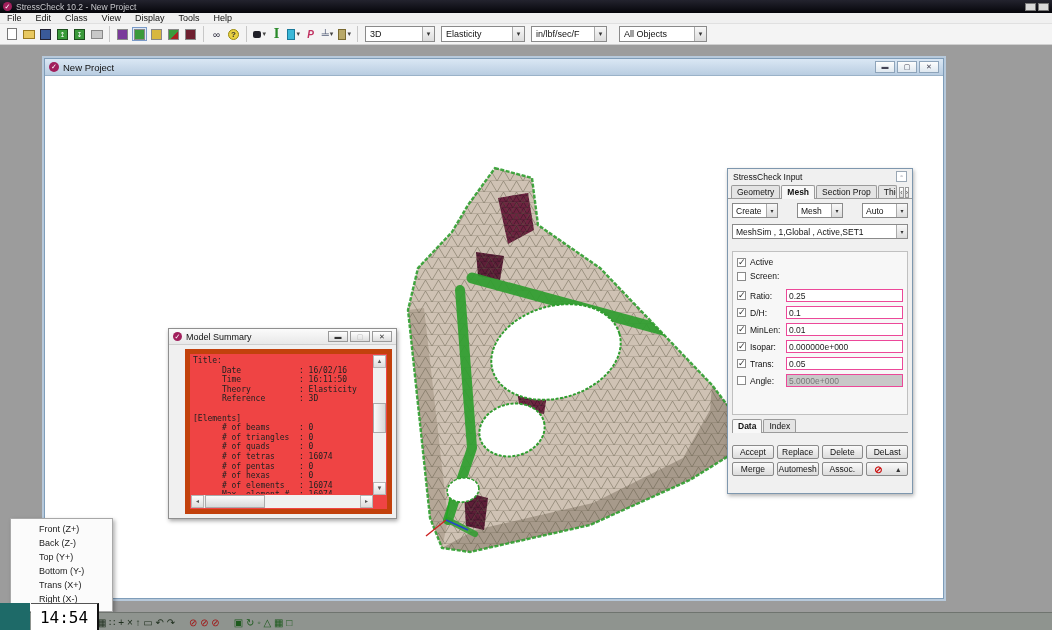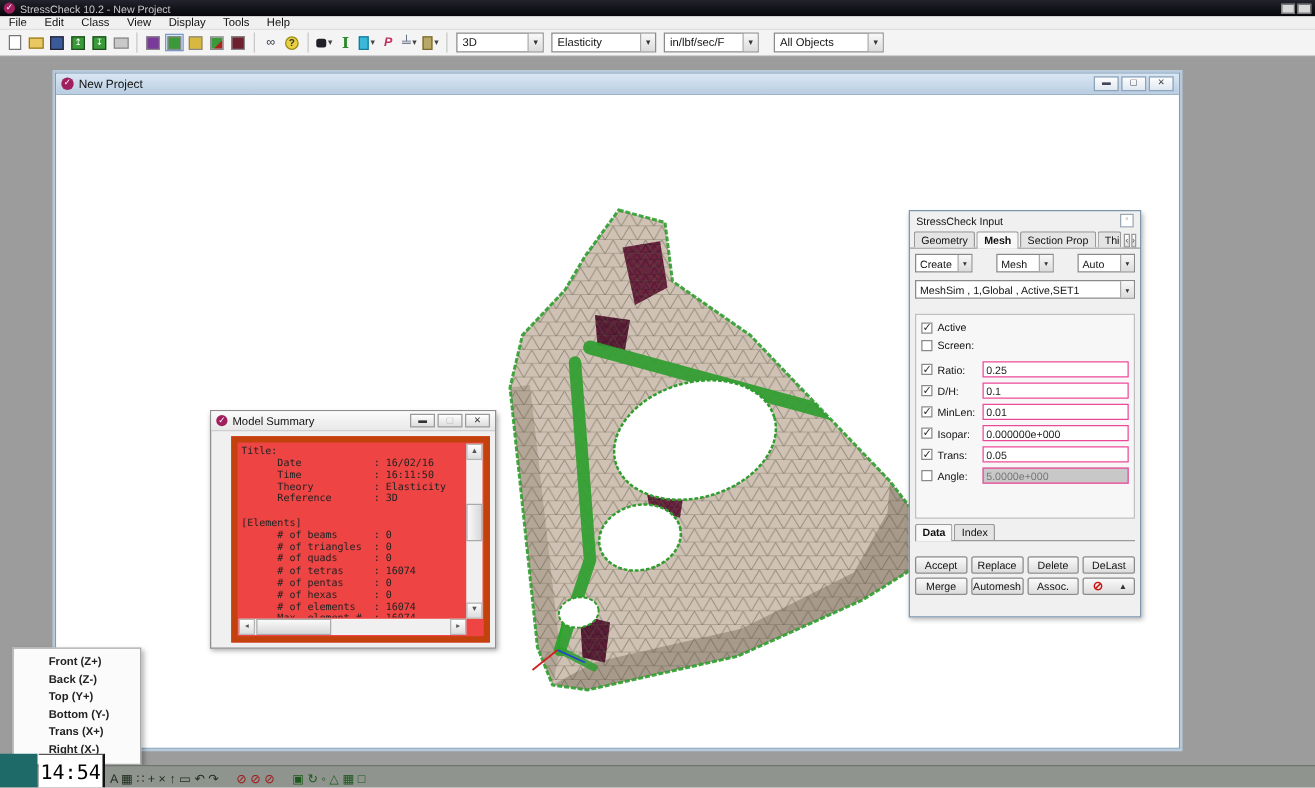--- a/index.html
+++ b/index.html
@@ -72,29 +72,29 @@
   .fld label { width:36px; flex:0 0 auto; }
   .fld input { flex:1; height:13px; border:1px solid #ec4899; background:#fff; font-size:8.5px; font-family:"Liberation Sans",sans-serif; padding:0 2px; color:#222; }
   .fld input.disabled { background:#c8c8c8; color:#777; }
   .ip-bottom { position:absolute; left:4px; bottom:4px; right:4px; height:70px; }
   .ip-btabs { display:flex; border-bottom:1px solid #9a9a9a; height:14px; align-items:flex-end; }
   .ip-btns { display:grid; grid-template-columns:repeat(4,1fr); gap:3px; margin-top:12px; }
   .pbtn { height:14px; border:1px solid #8a8a8a; border-radius:2px; background:linear-gradient(#fafafa,#dcdcdc); font-size:8.5px; text-align:center; line-height:12px; }
   .pbtn.icon-btn { color:#cc1111; font-weight:bold; font-size:10px; line-height:11px; }
 
   
-  .ctx-menu { position:absolute; left:10px; top:473px; width:103px; height:94px; background:#fbfbfb; border:1px solid #a8a8a8; box-shadow:2px 2px 4px rgba(0,0,0,.3); padding-top:3px;font-weight:bold; }
+  .ctx-menu { position:absolute; left:10px; top:473px; width:103px; height:94px; background:#fbfbfb; border:1px solid #a8a8a8; box-shadow:2px 2px 4px rgba(0,0,0,.3); padding-top:3px; }
   .ctx-menu div { height:14px; line-height:14px; padding-left:28px; font-size:9px; color:#222; }
 
   
   .bottom-toolbar { position:absolute; left:0; top:612px; width:1052px; height:18px; background:#8f948f; border-top:1px solid #6f746f; color:#20301f; font-size:10px; display:flex; align-items:flex-start; padding:4px 0 0 88px; gap:14px; overflow:hidden; }
   .bt-g2 { color:#a01818; }
   .bt-g3 { color:#1d5a1d; }
   .teal-block { position:absolute; left:0; top:603px; width:30px; height:27px; background:#1e6a68; }
-  .timestamp { position:absolute; left:31px; top:603px; width:53px; height:27px; background:#fff; border-right:2px solid #111; border-top:1px solid #555;
+  .timestamp { position:absolute; left:31px; top:603px; width:68px; height:27px; background:#fff; border-right:2px solid #111; border-top:1px solid #555;
     font-family:"DejaVu Sans Mono", monospace; font-size:16px; color:#000; display:flex; align-items:center; justify-content:center; z-index:60; }
 
   
   .ic-page { width:10px; height:12px; background:#fff; border:1px solid #777; }
   .ic-folder { width:12px; height:9px; background:#e8c860; border:1px solid #9a7a20; }
   .ic-save { width:11px; height:11px; background:#3a5a9a; border:1px solid #223; }
   .ic-green { width:11px; height:11px; background:#3a9a3a; border:1px solid #1d4d1d; color:#fff; font-size:7px; line-height:10px; text-align:center; }
   .ic-print { width:12px; height:9px; background:#c8c8c8; border:1px solid #888; }
   .ic-purple { background:#7a3a9a; } .ic-meshmod { background:#3a9a3a; } .ic-yellow { background:#d8b840; }
   .ic-grnred { background:linear-gradient(135deg,#3a9a3a 60%,#aa2222 60%); } .ic-maroon { background:#6e2030; }

